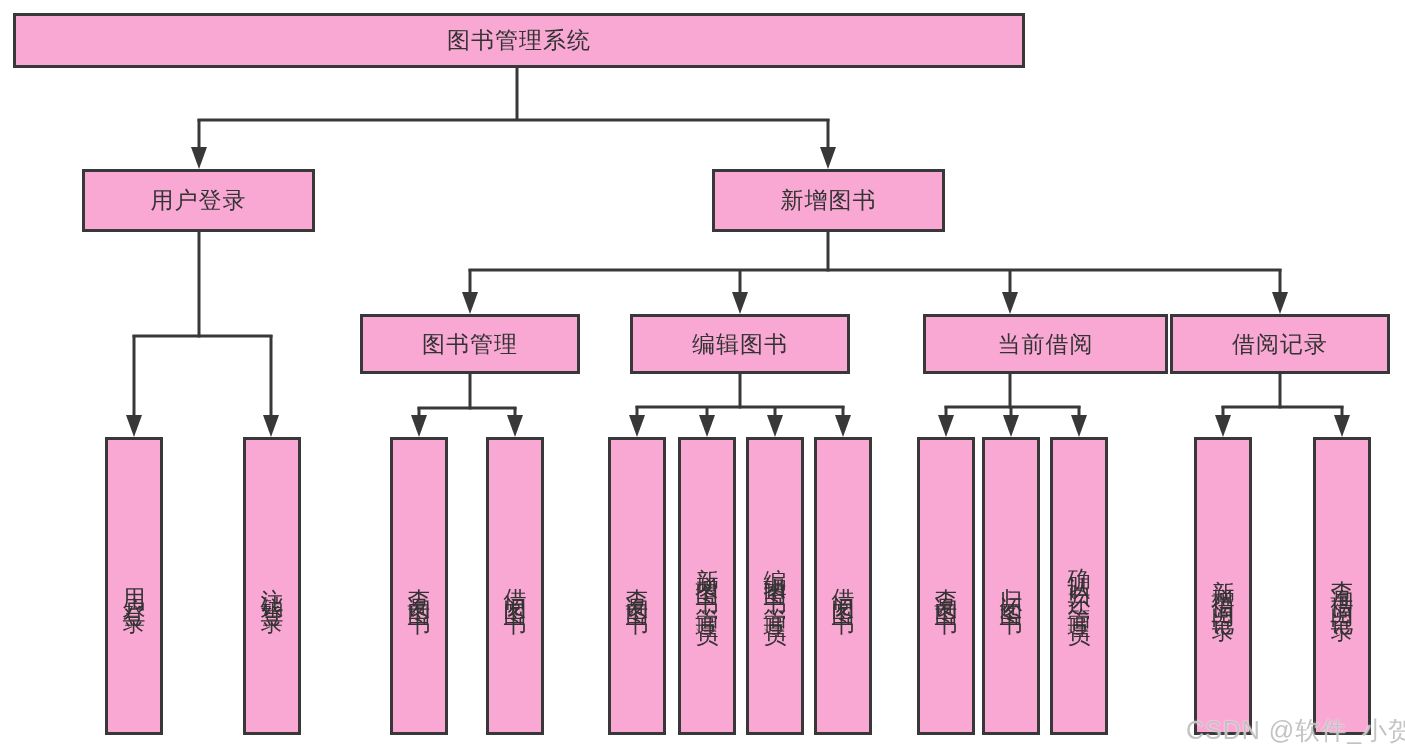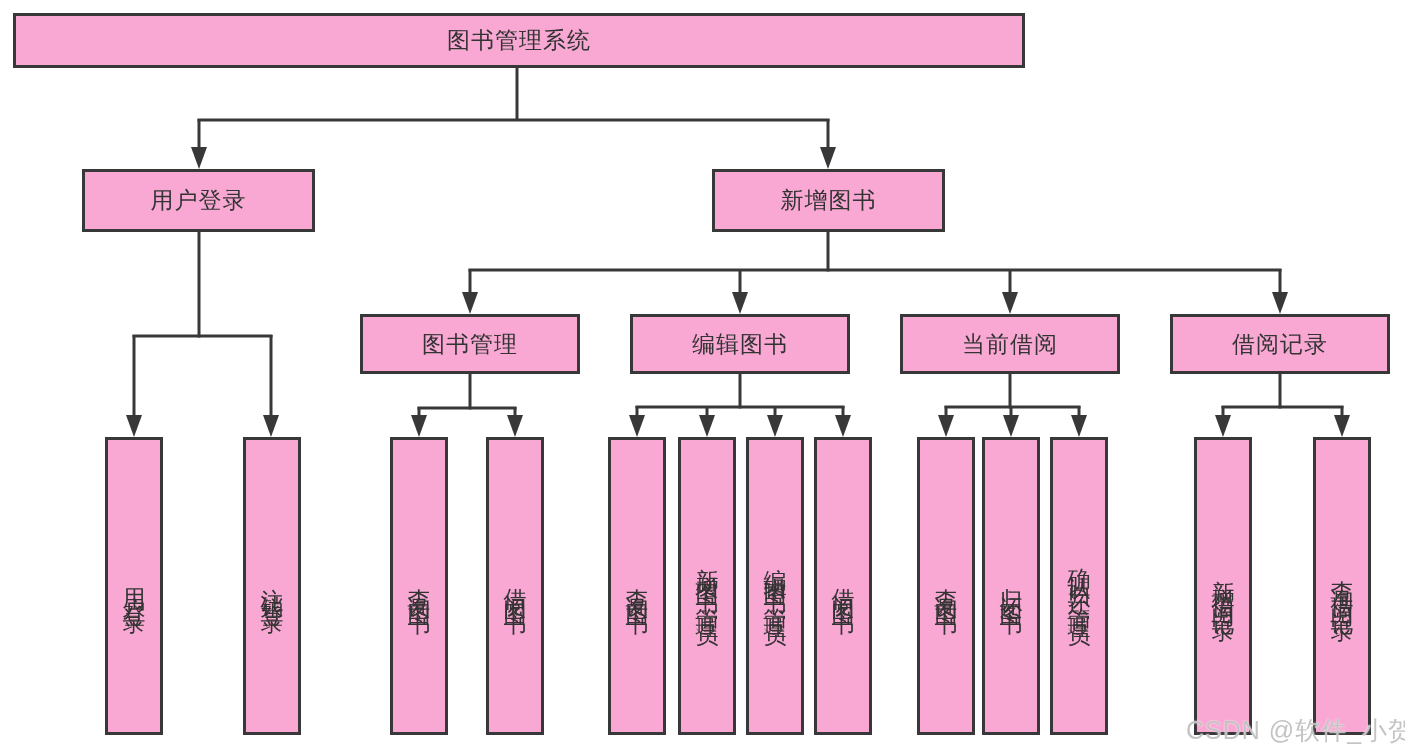--- a/index.html
+++ b/index.html
@@ -136,21 +136,21 @@
   <div class="node" style="left:712px;top:169px;width:233px;height:63px">
     <span class="hlabel">新增图书</span>
   </div>
 
   <div class="node" style="left:360px;top:314px;width:220px;height:60px">
     <span class="hlabel">图书管理</span>
   </div>
   <div class="node" style="left:630px;top:314px;width:220px;height:60px">
     <span class="hlabel">编辑图书</span>
   </div>
-  <div class="node" style="left:900px;top:314px;width:220px;height:60px">
+  <div class="node" style="left:923px;top:314px;width:245px;height:60px">
     <span class="hlabel">当前借阅</span>
   </div>
   <div class="node" style="left:1170px;top:314px;width:220px;height:60px">
     <span class="hlabel">借阅记录</span>
   </div>
 
   <div class="node" style="left:105px;top:437px;width:58px;height:298px">
     <span class="vlabel">用户登录</span>
   </div>
   <div class="node" style="left:243px;top:437px;width:58px;height:298px">

